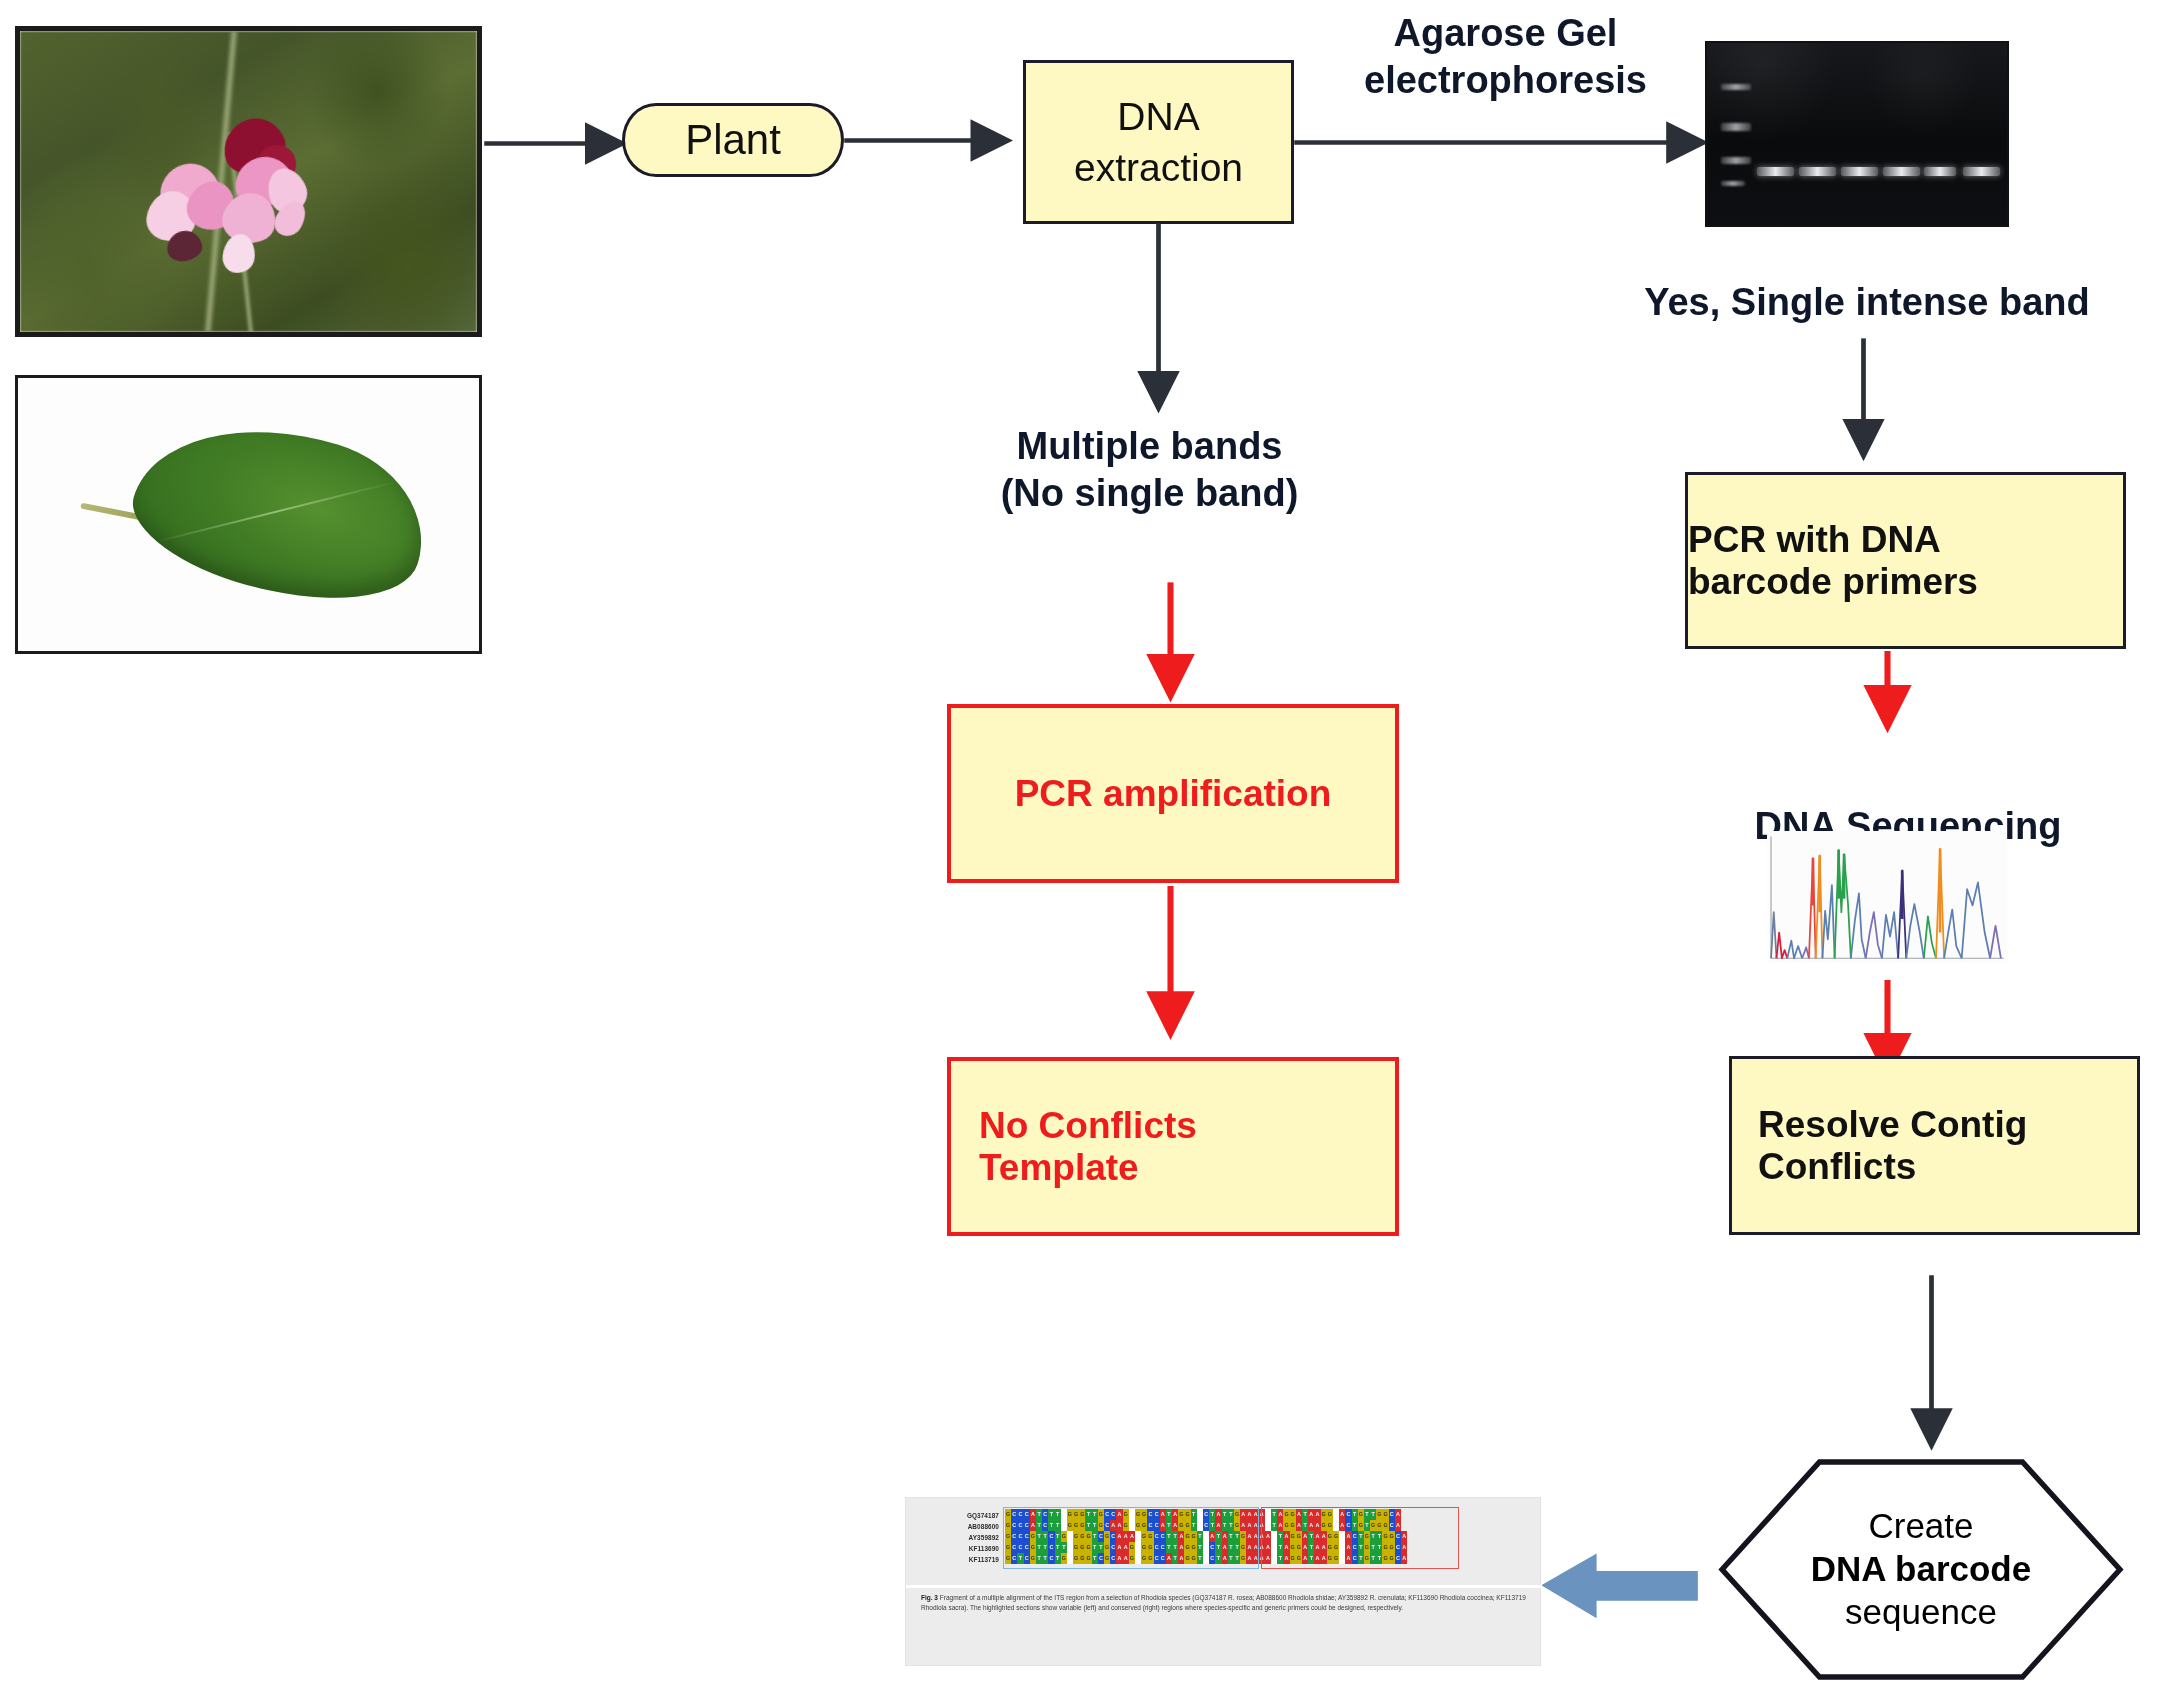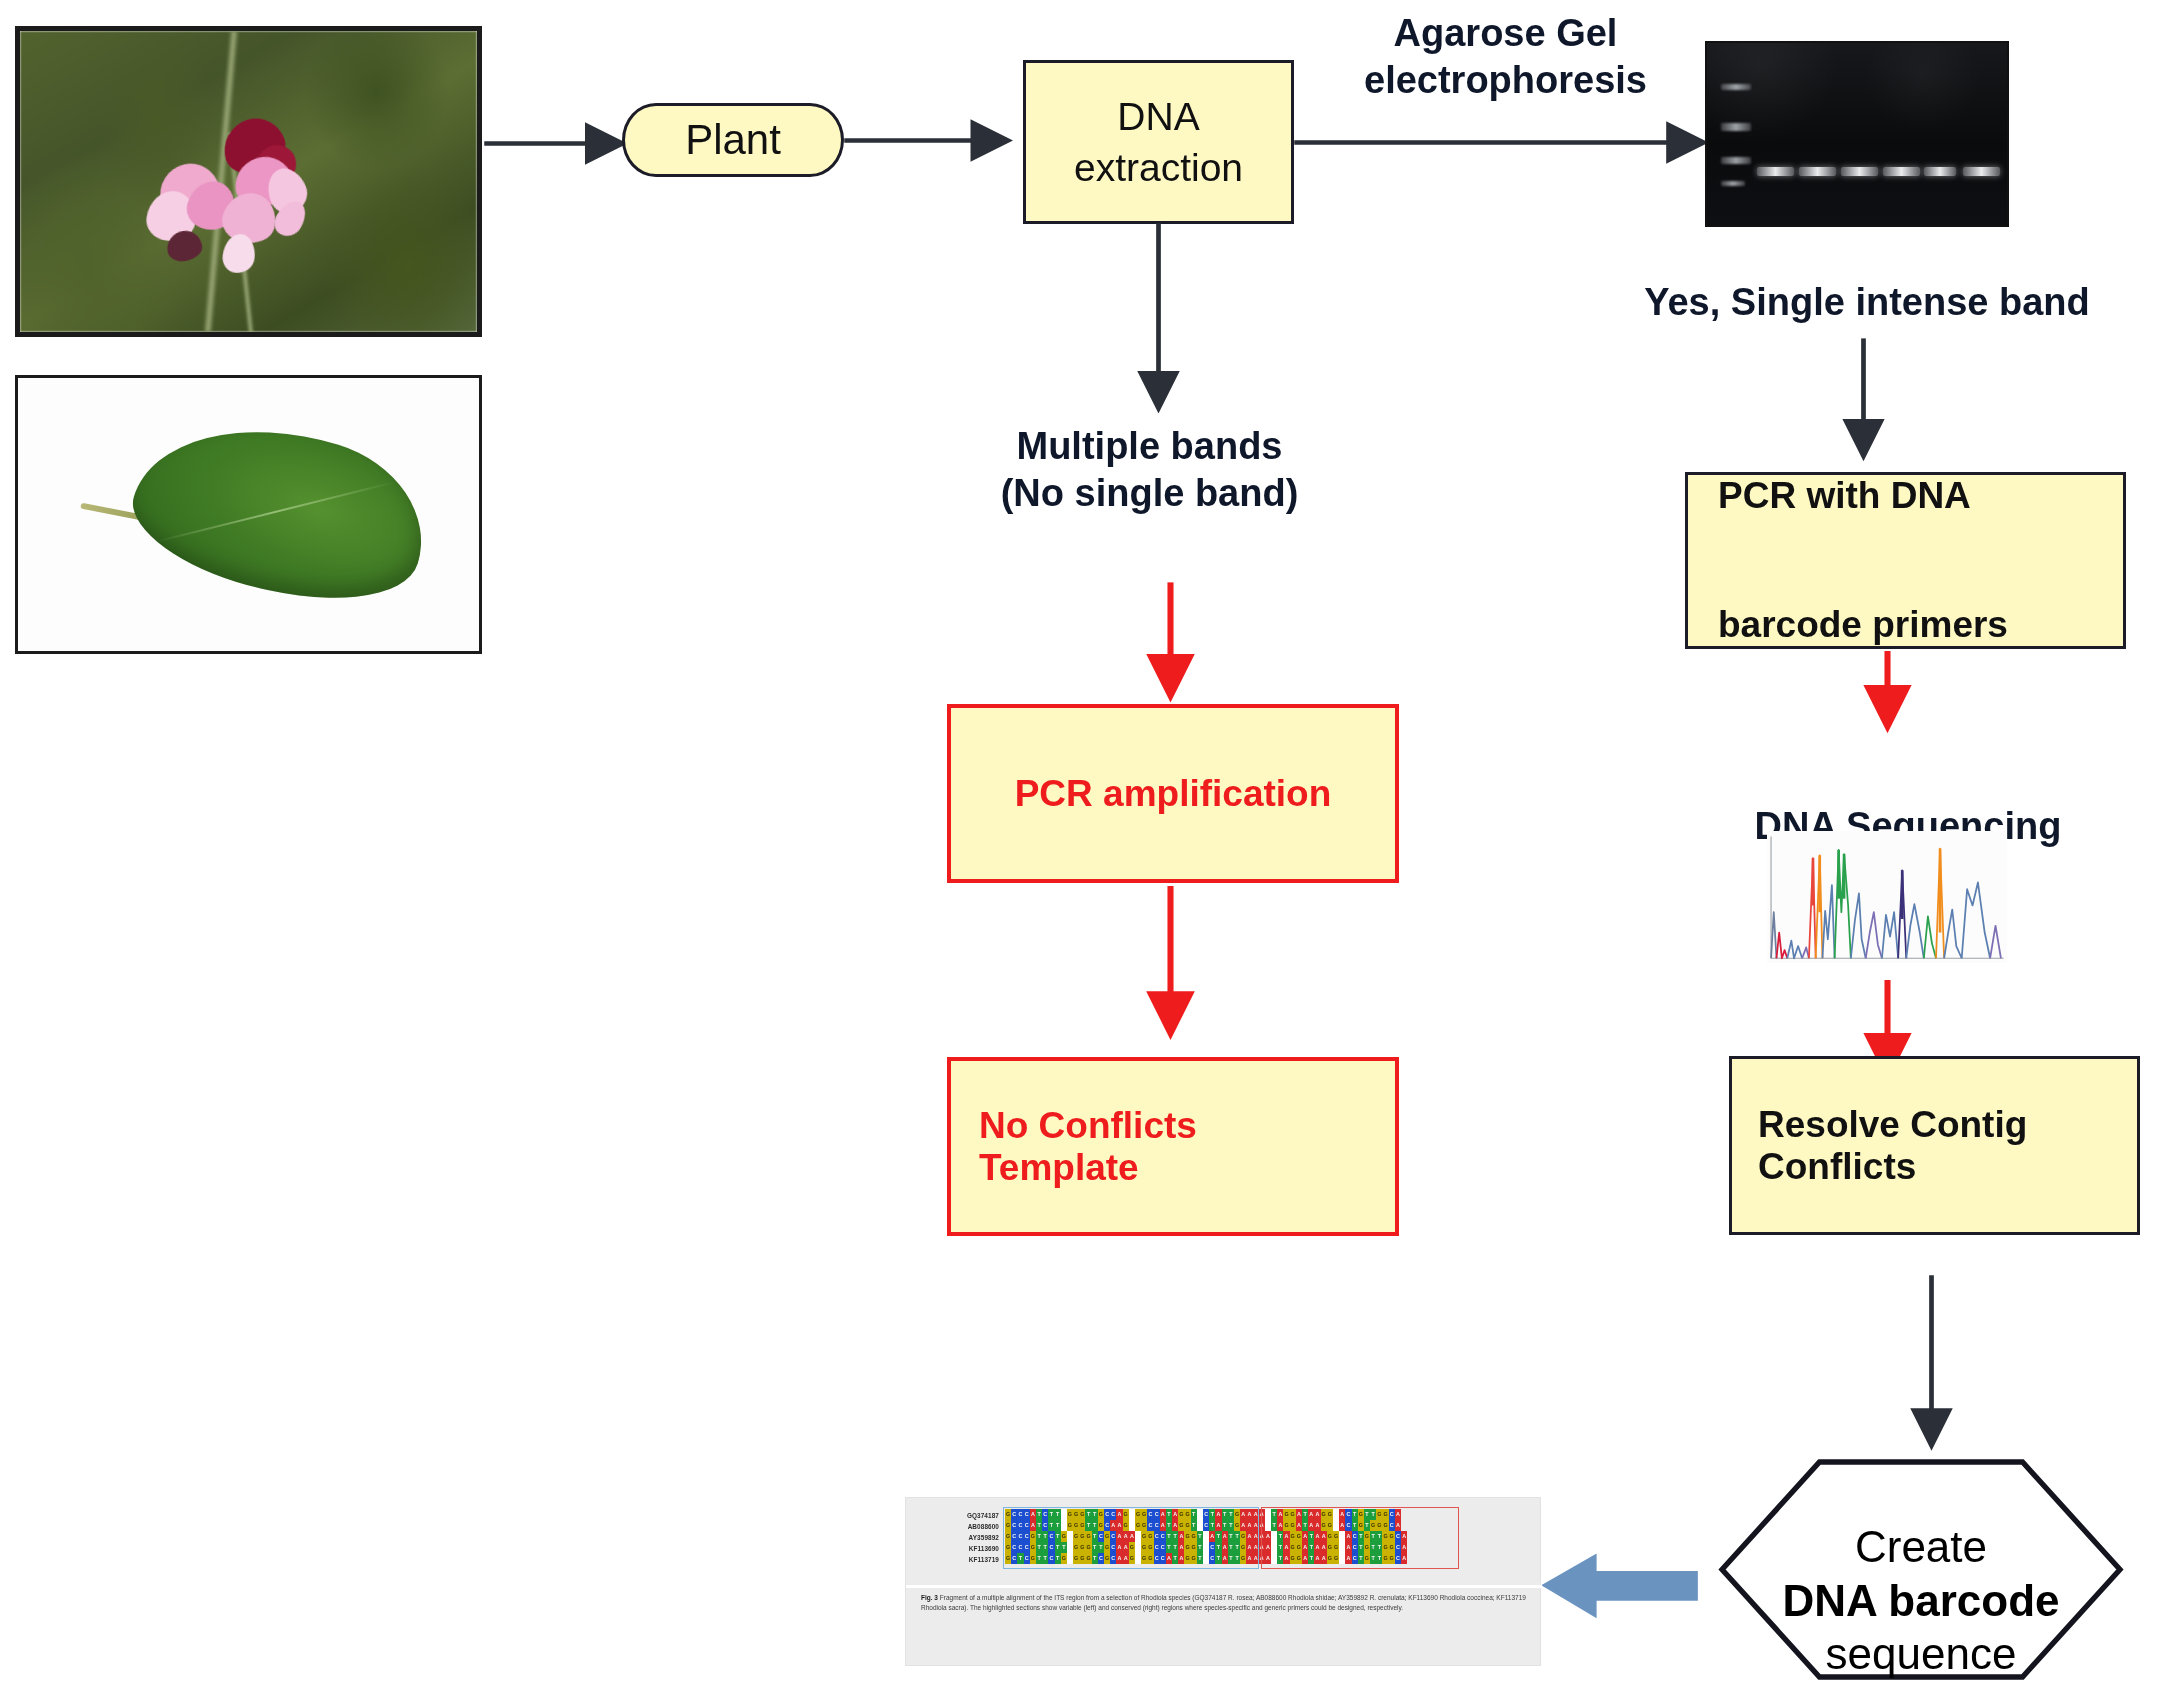--- a/index.html
+++ b/index.html
@@ -287,21 +287,21 @@
         </marker>
       </defs>
     <line x1="20" y1="0" x2="20" y2="210" stroke="#ee1c1c" stroke-width="9" marker-end="url(#rd2)"></line>
   </svg>
 
   <div class="node rect-red" style="left:947px;top:1057px;width:452px;height:179px;font-size:37px;flex-direction:column;align-items:flex-start;padding-left:28px;justify-content:center;">
     <span>No Conflicts</span>
     <span>Template</span>
   </div>
 
-  <div class="node rect" style="left:1685px;top:472px;width:441px;height:177px;font-size:37px;font-weight:700;flex-direction:column;align-items:flex-start;padding-left:30px;justify-content:space-between;">
+  <div class="node rect" style="left:1685px;top:472px;width:441px;height:177px;font-size:37px;font-weight:700;flex-direction:column;align-items:flex-start;justify-content:center;">
     <span>PCR with DNA</span>
     <span>barcode primers</span>
   </div>
 
   <svg class="arrow-svg" style="left:1874px;top:651px;width:27px;height:89px;" viewBox="0 0 40 132" width="27" height="89">
     <defs>
         <marker id="rd3" markerWidth="8" markerHeight="8" refX="6" refY="4" orient="auto">
       <path d="M0,0 L8,4 L0,8 z" fill="#ee1c1c"></path>
         </marker>
       </defs>
@@ -361,21 +361,21 @@
 
   <svg class="arrow-svg" style="left:1918px;top:1275px;width:27px;height:186px;" viewBox="0 0 40 275" width="27" height="186">
     <defs>
         <marker id="bk6" markerWidth="9" markerHeight="9" refX="7" refY="4.5" orient="auto">
       <path d="M0,0 L9,4.5 L0,9 z" fill="#2b3038"></path>
         </marker>
       </defs>
     <line x1="20" y1="0" x2="20" y2="246" stroke="#2b3038" stroke-width="7" marker-end="url(#bk6)"></line>
   </svg>
 
-  <div class="hex" style="left:1718px;top:1458px;width:406px;height:223px;font-size:44px;align-items:flex-end;">
+  <div class="hex" style="left:1718px;top:1458px;width:406px;height:223px;font-size:35px;">
     <svg viewBox="0 0 600 330" width="406" height="223" preserveAspectRatio="none">
       <polygon points="150,6 450,6 594,165 450,324 150,324 6,165" fill="#ffffff" stroke="#14141f" stroke-width="8"></polygon>
     </svg>
     <div class="hex-text">
       <div>Create</div>
       <div style="font-weight:700;">DNA barcode</div>
       <div>sequence</div>
     </div>
   </div>
 

